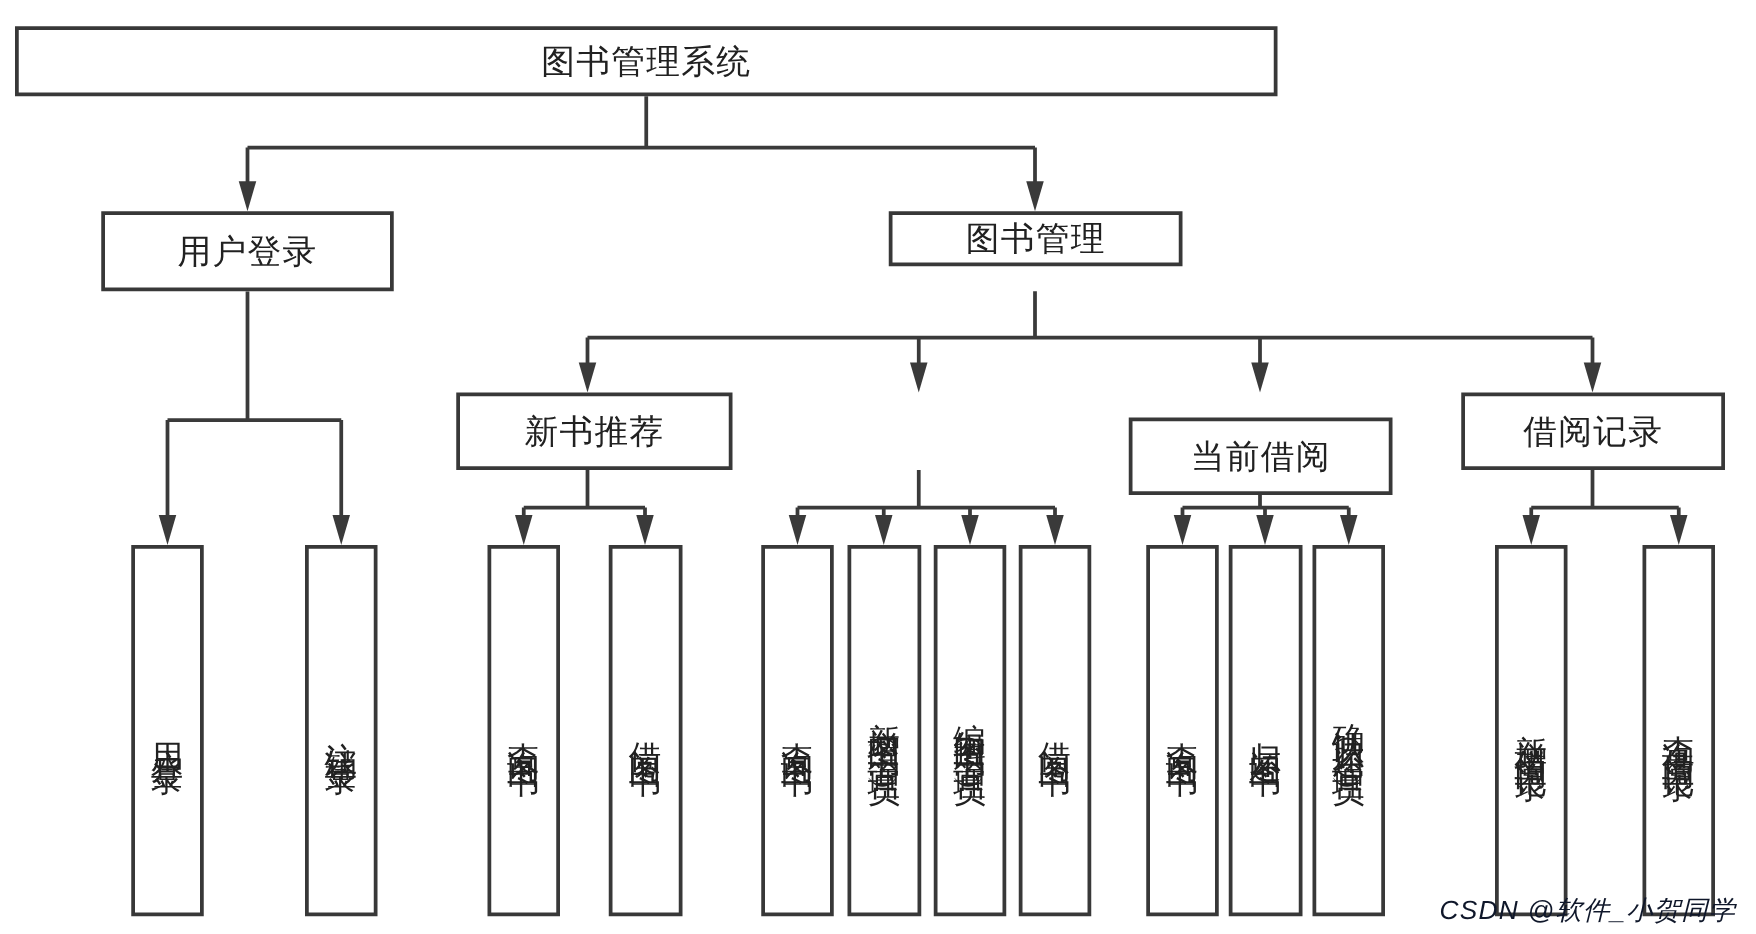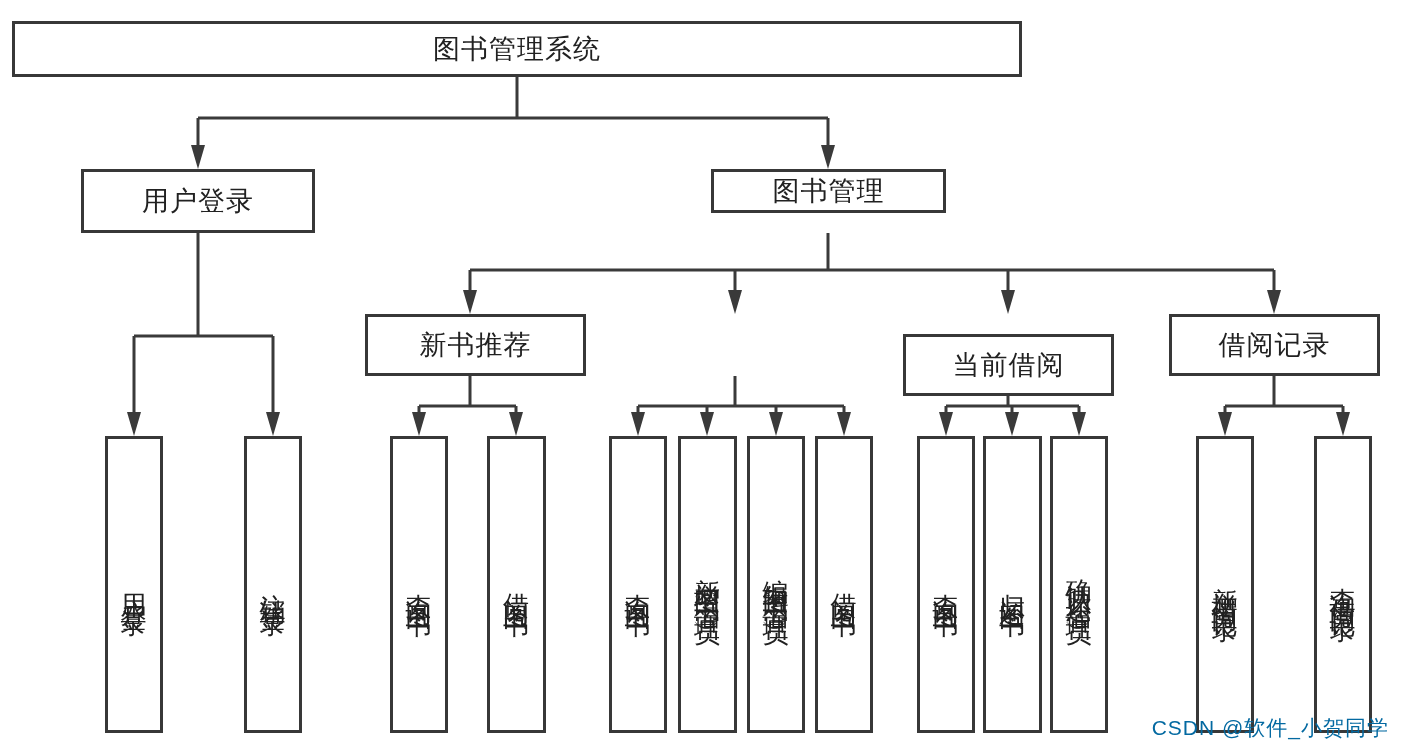--- a/index.html
+++ b/index.html
@@ -17,21 +17,21 @@
     position:absolute;box-sizing:border-box;border:3px solid #383838;background:#ffffff;
     display:flex;align-items:center;justify-content:center;
     color:#212121;font-size:26px;z-index:1;
   }
   .vnode span{
     writing-mode:vertical-rl;text-orientation:mixed;letter-spacing:6px;line-height:1;
     white-space:nowrap;
   }
   #watermark{
     position:absolute;right:16px;bottom:5px;z-index:2;
-    color:#0369a1;font-size:21px;letter-spacing:1px;
+    color:#0f172a;font-size:21px;letter-spacing:1px;font-style:italic;
   }
 </style>
 </head>
 <body>
 
 <div id="stage">
 
   <svg id="wires" viewBox="0 0 1405 747" xmlns="http://www.w3.org/2000/svg">
     <g stroke="#3a3a3a" stroke-width="3" fill="none">
       <path d="M517 69 V118 M198 118 H828 M198 118 V152 M828 118 V152"></path>

